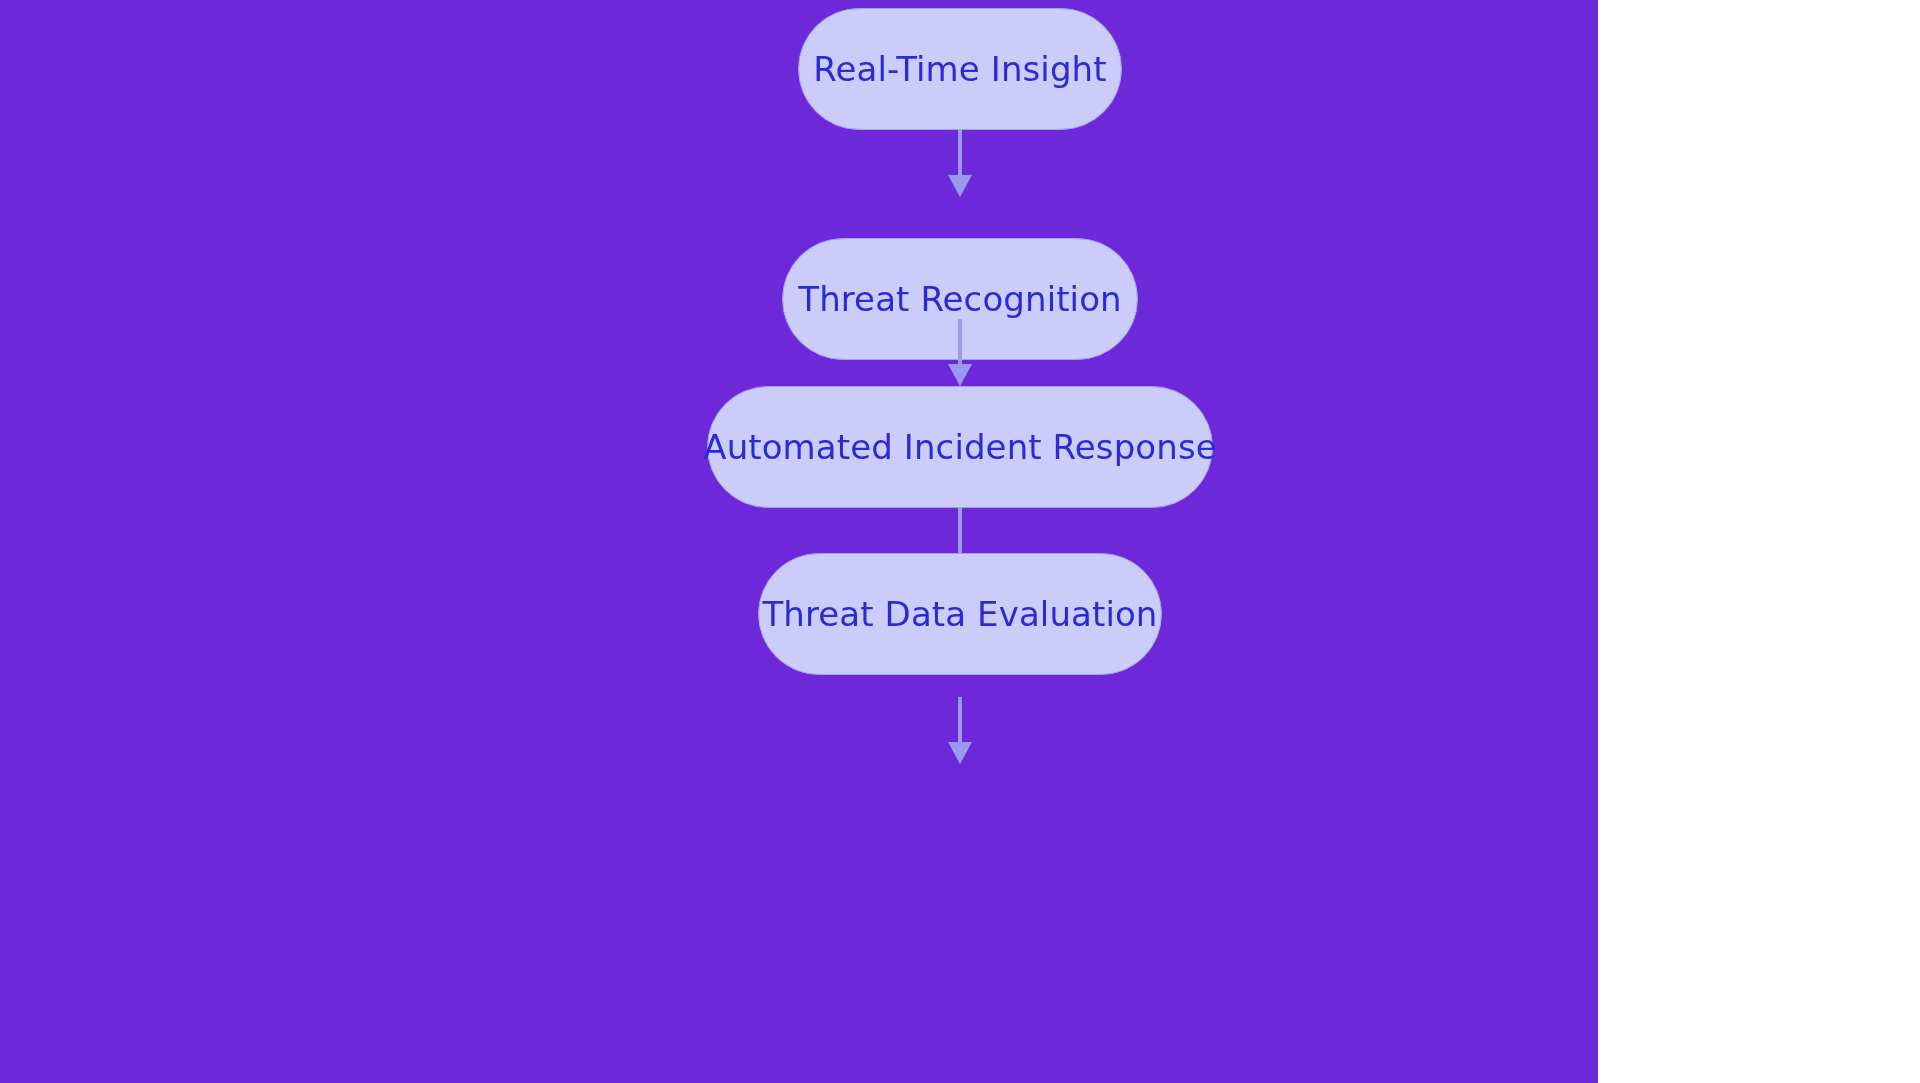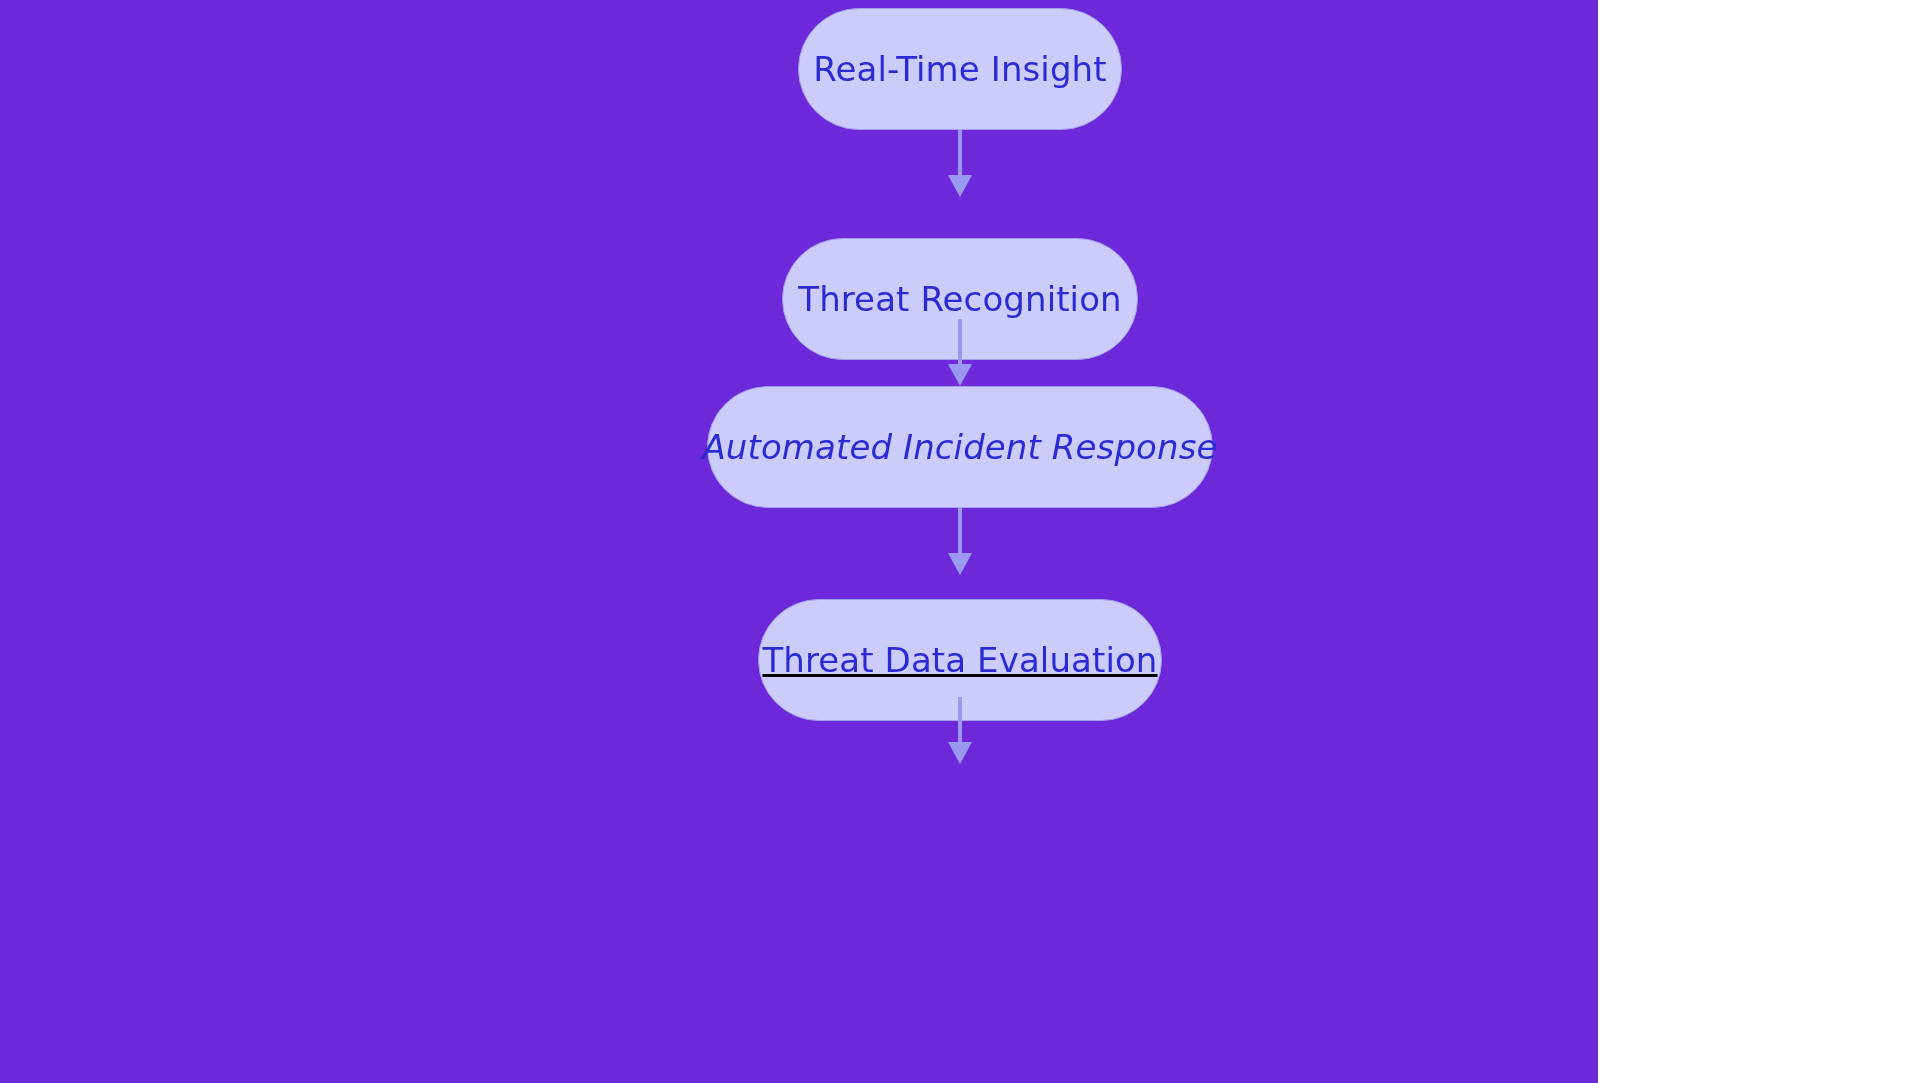--- a/index.html
+++ b/index.html
@@ -89,30 +89,30 @@
 
   <div class="node" style="top:210px; width:356px;margin-top:28px;">
     <span class="node-label">Threat Recognition</span>
   </div>
 
   <div class="connector" style="top:319px; height:67px;">
     <div class="shaft" style="height:45px;"></div>
     <div class="head"></div>
   </div>
 
-  <div class="node" style="top:386px; width:506px;font-style:italic;">
+  <div class="node" style="top:386px; width:506px;">
     <span class="node-label">Automated Incident Response</span>
   </div>
 
   <div class="connector" style="top:508px; height:67px;">
     <div class="shaft" style="height:45px;"></div>
     <div class="head"></div>
   </div>
 
-  <div class="node" style="top:599px; width:404px;text-decoration:underline;">
+  <div class="node" style="top:553px; width:404px;">
     <span class="node-label">Threat Data Evaluation</span>
   </div>
 
   <div class="connector" style="top:697px; height:67px;">
     <div class="shaft" style="height:45px;"></div>
     <div class="head"></div>
   </div>
 
 
 </div>

